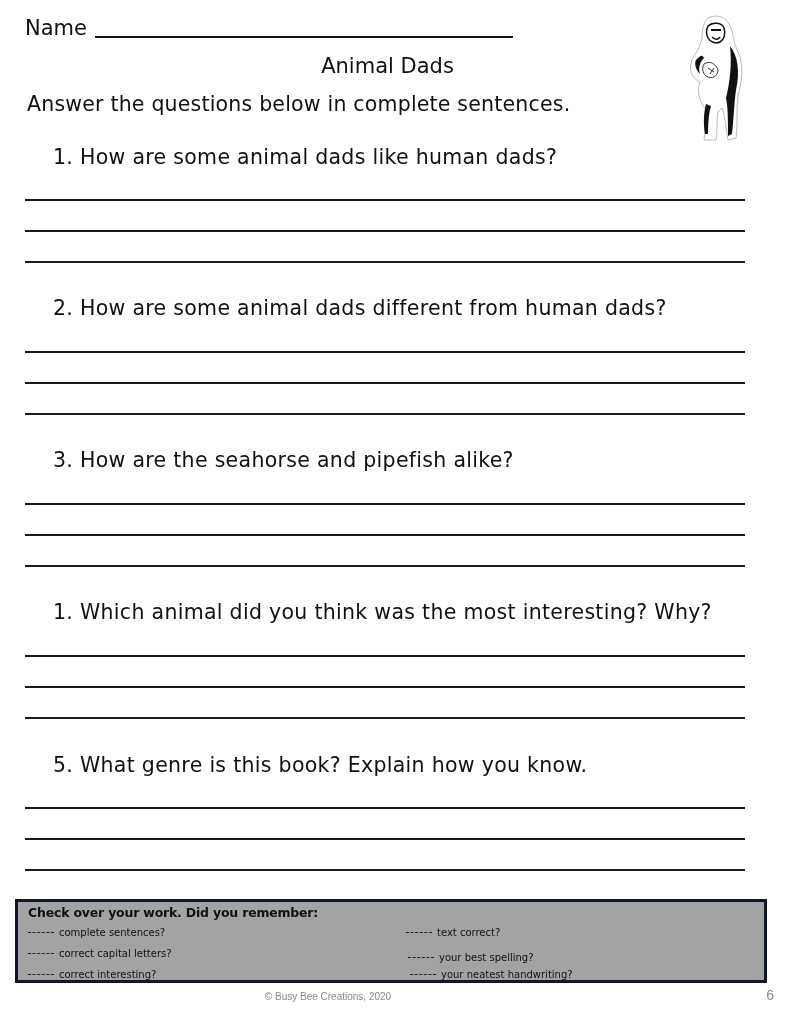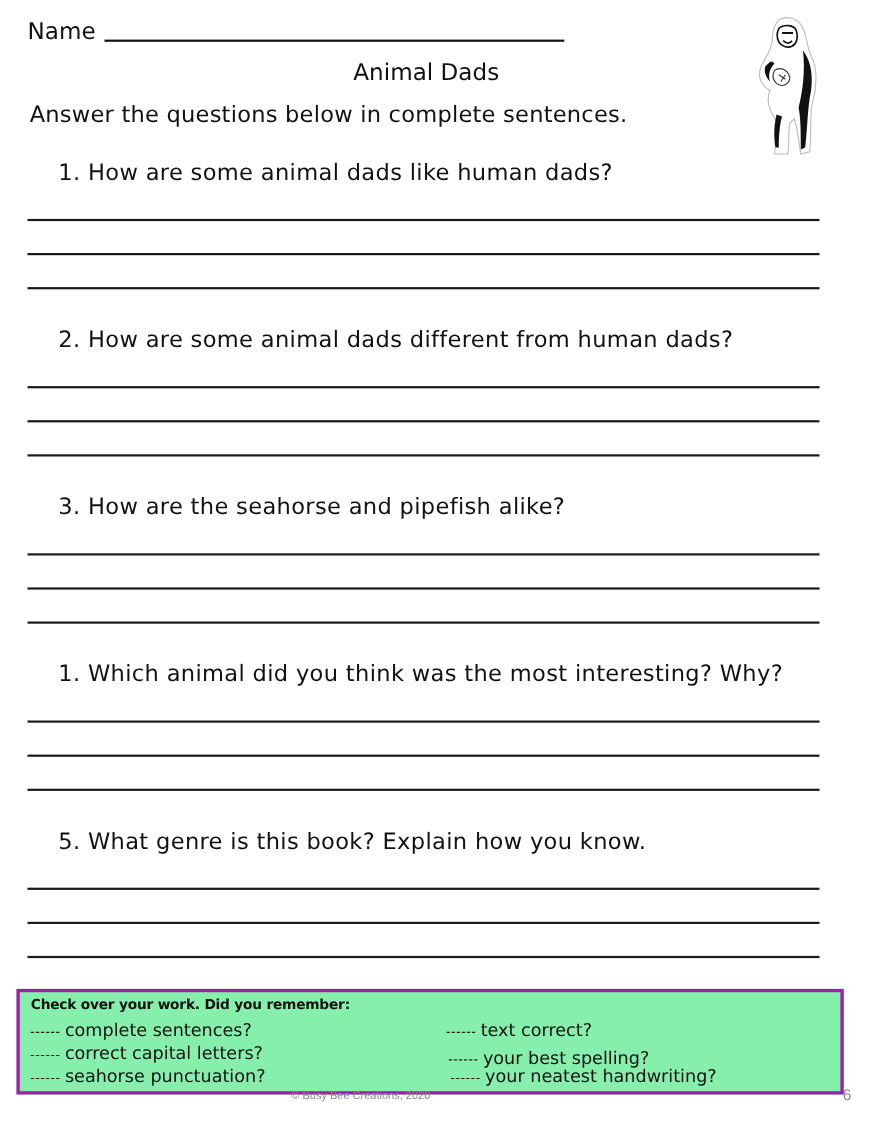--- a/index.html
+++ b/index.html
@@ -22,28 +22,28 @@
     position: absolute; left: 27px; top: 90px; font-size: 20.5px; line-height: 28px; letter-spacing: 0.2px;
   }
   .gorilla { position: absolute; left: 678px; top: 12px; width: 70px; height: 135px; }
   .question {
     position: absolute; left: 25px; font-size: 20.5px; line-height: 28px; letter-spacing: 0.3px; white-space: nowrap; margin-left: 28px;
   }
   .answer-line {
     position: absolute; left: 25px; width: 720px; height: 0; border-bottom: 2px solid #1a1a1a;
   }
   .checklist {
-    position: absolute; left: 15px; top: 899px; width: 752px; height: 96px;
-    background: #86efac; border: 3px solid #a21caf; box-sizing: border-box;
+    position: absolute; left: 15px; top: 899px; width: 752px; height: 84px;
+    background: #a3a3a3; border: 3px solid #0f172a; box-sizing: border-box;
     font-size: 12px;
   }
   .checklist-heading {
     position: absolute; left: 10px; top: 3px; font-weight: bold; font-size: 12.5px; letter-spacing: -0.2px;
   }
-  .check-item { position: absolute; font-size: 16px; white-space: nowrap; }
+  .check-item { position: absolute; font-size: 10px; white-space: nowrap; }
   .blank { display: inline-block; width: 26px; border-bottom: 1px dashed #222; margin-right: 5px; transform: translateY(-3px); }
   .footer {
     position: absolute; left: 0; width: 656px; top: 991px; text-align: center;
     font-size: 10px; color: #888; font-family: "Liberation Sans", sans-serif;
   }
   .page-num {
     position: absolute; right: 17px; top: 987px; font-size: 14px; color: #888;
     font-family: "Liberation Sans", sans-serif;
   }
 </style>
@@ -98,21 +98,21 @@
 <div class="checklist">
   <div class="checklist-heading">Check over your work.  Did you remember:</div>
 
   <div class="check-item" style="left:10px; top:25px;">
     <span class="blank"></span><span>complete sentences?</span>
   </div>
   <div class="check-item" style="left:10px; top:46px;">
     <span class="blank"></span><span>correct capital letters?</span>
   </div>
   <div class="check-item" style="left:10px; top:67px;">
-    <span class="blank"></span><span>seahorse punctuation?</span>
+    <span class="blank"></span><span>correct interesting?</span>
   </div>
 
   <div class="check-item" style="left:388px; top:25px;">
     <span class="blank"></span><span>text correct?</span>
   </div>
   <div class="check-item" style="left:390px; top:50px;">
     <span class="blank"></span><span>your best spelling?</span>
   </div>
   <div class="check-item" style="left:392px; top:67px;">
     <span class="blank"></span><span>your neatest handwriting?</span>

